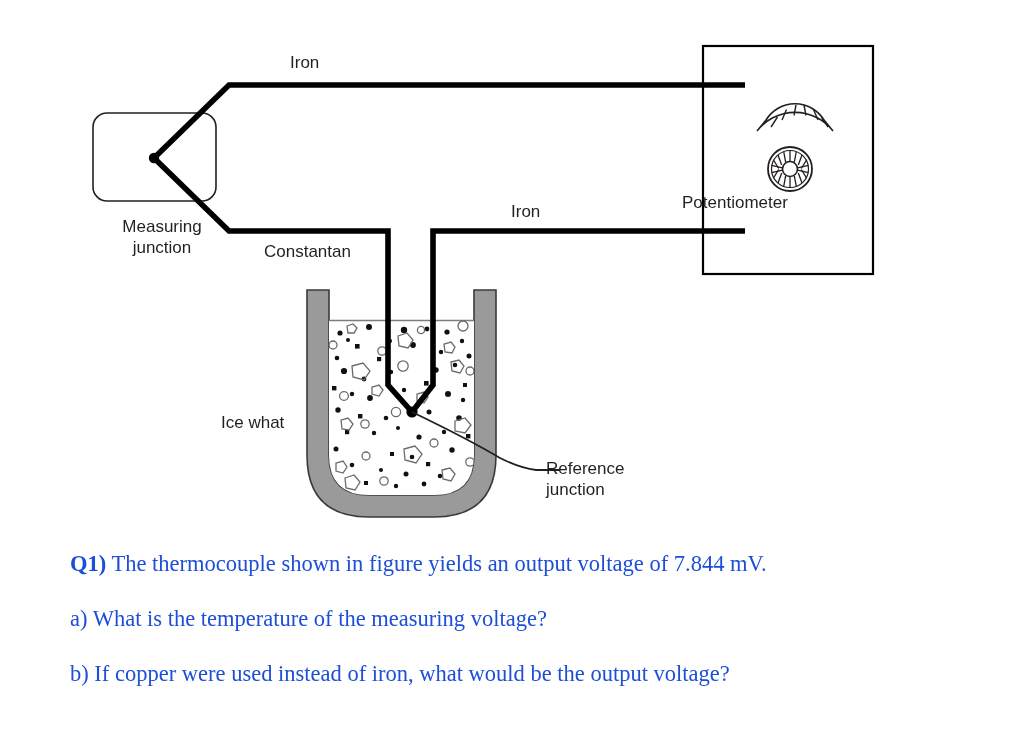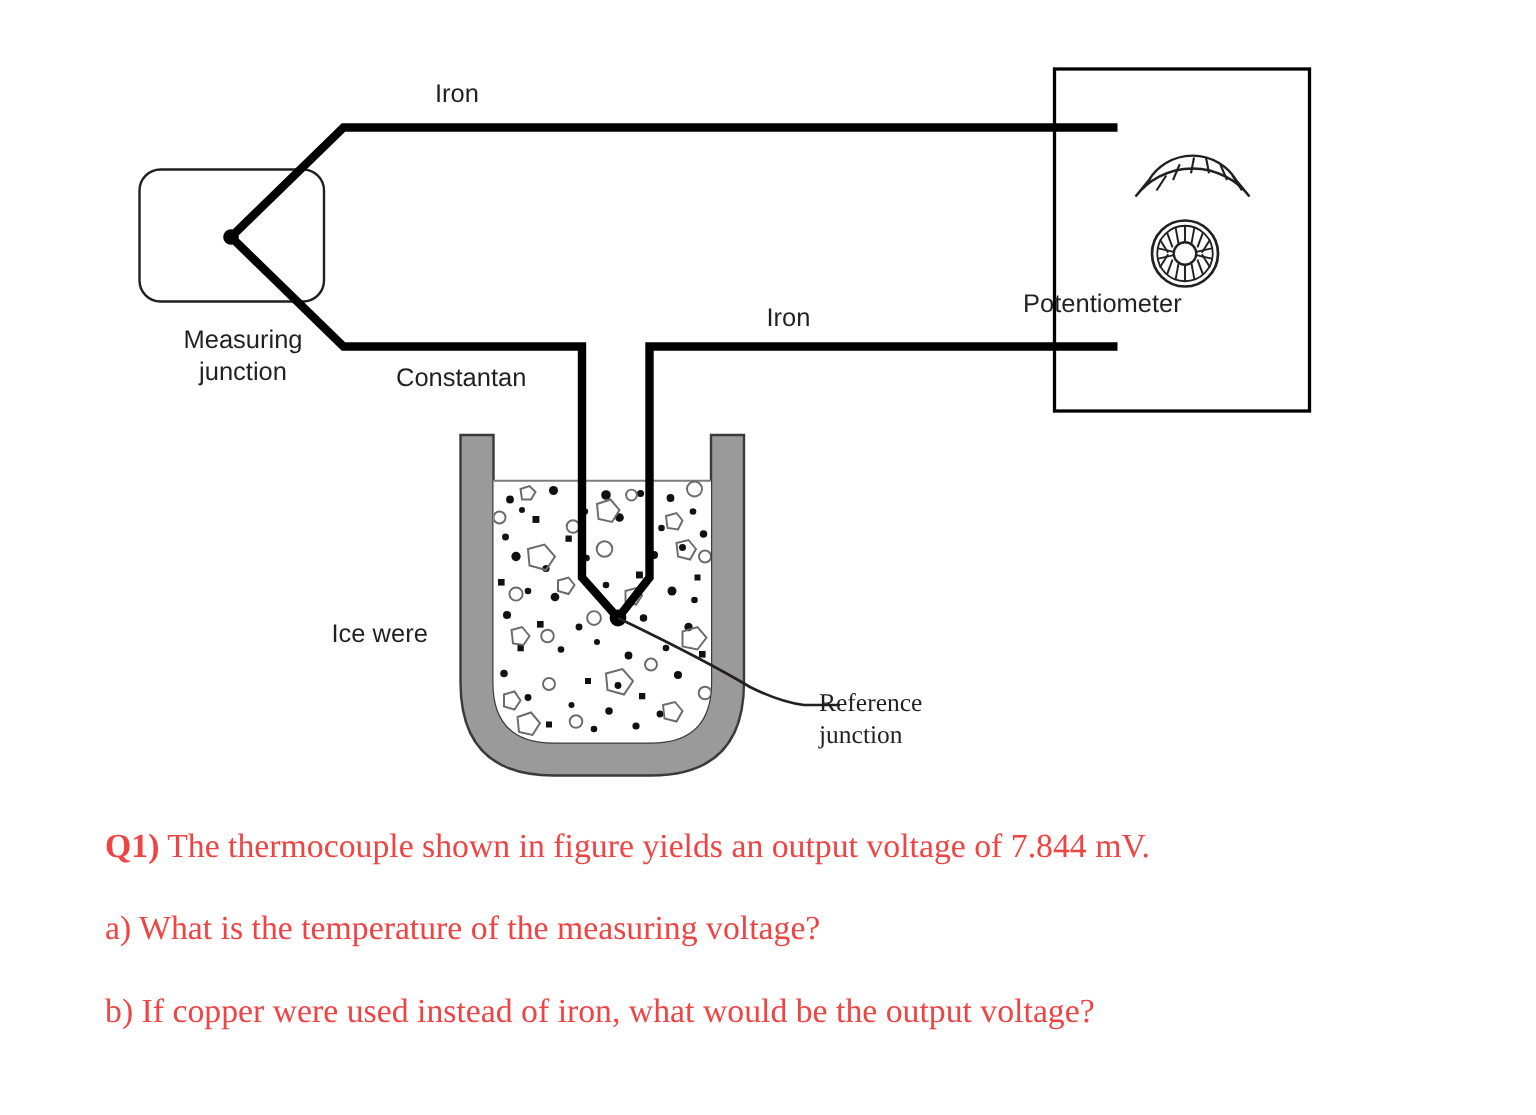--- a/index.html
+++ b/index.html
@@ -39,33 +39,33 @@
     white-space: pre;
     line-height: 1.25;
   }
 
   #label-iron-top   { left: 290px; top: 52px;  }
   #label-constantan { left: 264px; top: 201px; margin-top: 40px; }
   #label-iron-mid   { left: 511px; top: 201px; }
   #label-potentiometer { left: 682px; top: 192px; }
   #label-ice-bath   { left: 221px; top: 412px; }
   #label-reference-junction {
-    left: 546px; top: 458px; text-align: left; font-family: Liberation Serif, serif;
+    left: 546px; top: 458px; text-align: left;
   }
   #label-measuring-junction {
     left: 102px; top: 216px; width: 120px; text-align: center;
   }
 
   #question-block {
     position: absolute;
     left: 70px;
     top: 550px;
     width: 900px;
     font-family: "Liberation Serif", serif;
-    color: #ef4444;
+    color: #1d4ed8;
   }
   .q-line {
     font-size: 22.5px;
     line-height: 1.28;
     margin: 0 0 26px 0;
     white-space: pre-wrap;
   }
   .q-line:last-child { margin-bottom: 14px; }
   .q-tag { font-weight: bold; }
 </style>
@@ -247,21 +247,21 @@
   </svg>
 
   <div class="fig-label" id="label-iron-top">Iron</div>
 
   <div class="fig-label" id="label-constantan">Constantan</div>
 
   <div class="fig-label" id="label-iron-mid">Iron</div>
 
   <div class="fig-label" id="label-potentiometer">Potentiometer</div>
 
-  <div class="fig-label" id="label-ice-bath">Ice were</div>
+  <div class="fig-label" id="label-ice-bath">Ice what</div>
 
   <div class="fig-label" id="label-reference-junction">Reference
 junction</div>
 
   <div class="fig-label" id="label-measuring-junction">Measuring
 junction</div>
 </div>
 
 <div id="question-block">
   <p class="q-line"><span class="q-tag">Q1)</span><span> The thermocouple shown in figure yields an output voltage of 7.844 mV.</span></p>

